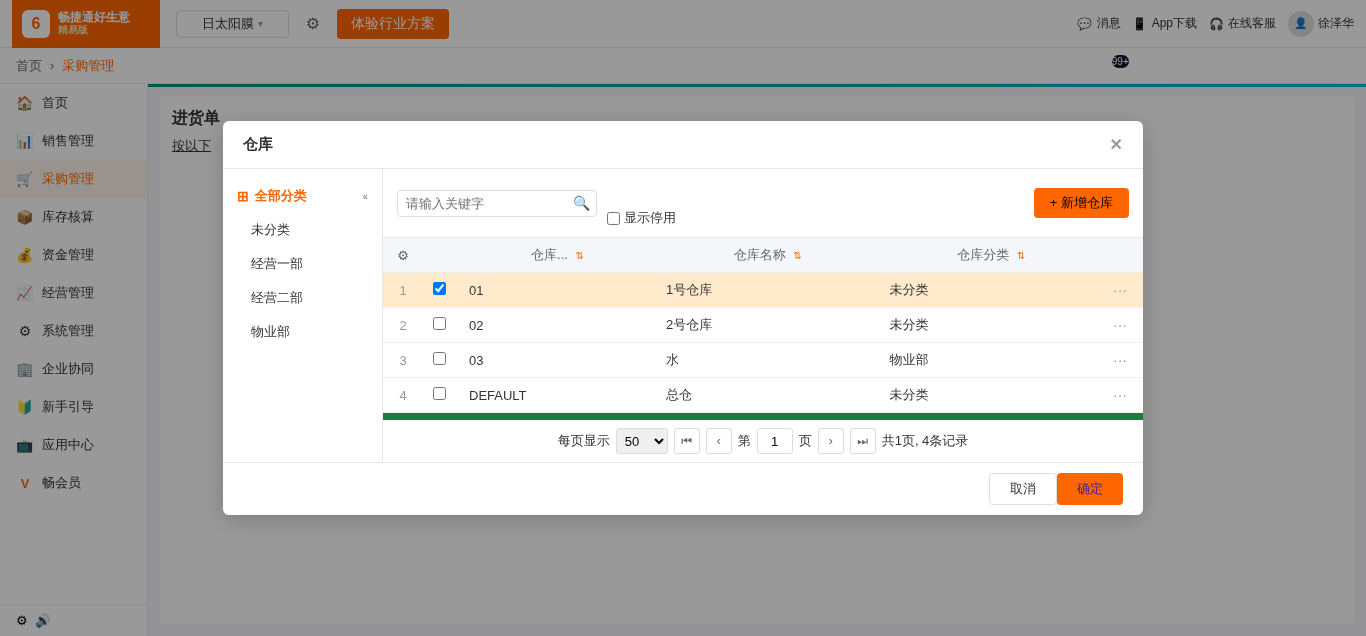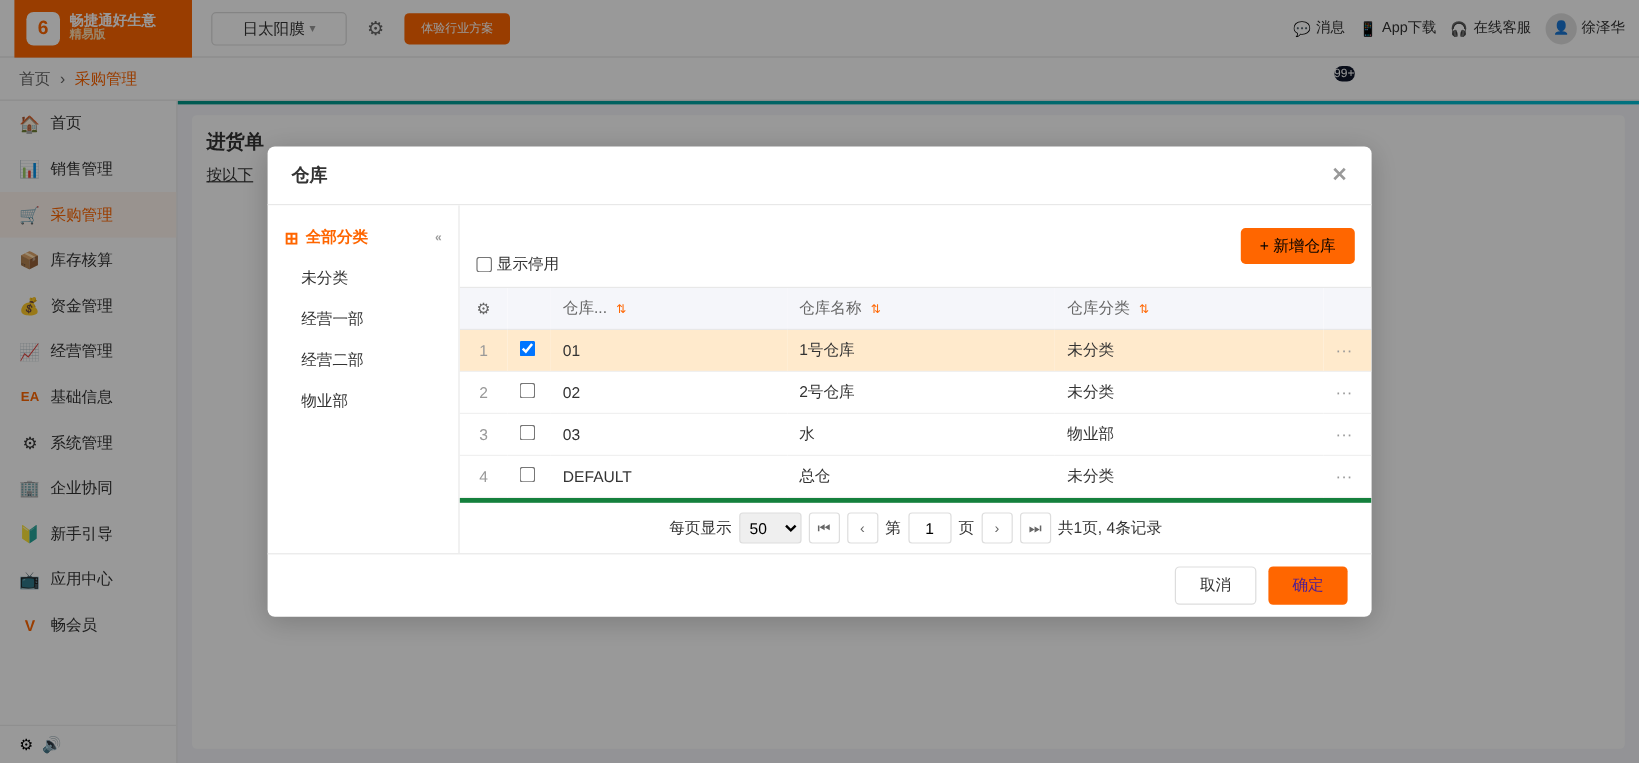--- a/index.html
+++ b/index.html
@@ -42,21 +42,21 @@
     .nav-center { flex: 1; display: flex; align-items: center; padding-left: 16px; gap: 8px; }
     .nav-store-select {
       display: flex; align-items: center; gap: 4px;
       background: #fff; border: 1px solid #ddd; border-radius: 4px;
       padding: 4px 25px; cursor: pointer; font-size: 13px; color: #333;
     }
     .nav-store-select .arrow { color: #999; font-size: 10px; }
     .nav-gear { width: 32px; height: 32px; display: flex; align-items: center; justify-content: center; cursor: pointer; color: #666; font-size: 16px; }
     .nav-experience-btn {
       background: #f60; color: #fff; border: none; border-radius: 4px;
-      padding: 6px 14px; cursor: pointer; font-size: 10px;
+      padding: 6px 14px; cursor: pointer; font-size: 14px;
     }
     .nav-right { display: flex; align-items: center; gap: 12px; margin-left: auto; }
     .nav-msg { position: relative; cursor: pointer; display: flex; align-items: center; gap: 4px; color: #333; font-size: 12px; }
     .badge { background: #0f172a; color: #fff; font-size: 10px; border-radius: 8px; padding: 1px 0; position: absolute; top: -6px; right: -8px; margin-top: 46px; }
     .nav-right-item { display: flex; align-items: center; gap: 4px; cursor: pointer; color: #333; font-size: 12px; }
     .avatar-circle { width: 26px; height: 26px; border-radius: 50%; background: #e0e0e0; display: flex; align-items: center; justify-content: center; font-size: 11px; color: #fff; overflow: hidden; }
 
     
     .breadcrumb-bar {
       height: 36px;
@@ -198,37 +198,37 @@
       background: #f60; color: #000000; border: none; border-radius: 4px;
       padding: 6px 16px; cursor: pointer; font-size: 13px;
     }
 
     
     .dialog-table-wrap { flex: 1; overflow-y: auto; }
     table { width: 100%; border-collapse: collapse; }
     thead tr { background: #f5f6fa; }
     thead th {
       padding: 8px 10px;
-      text-align: left;
+      text-align: center;
       font-size: 13px;
       color: #666;
       border-bottom: 1px solid #e8e8e8;
       font-weight: normal;
       position: relative;
     }
     thead th .sort-icon { margin-left: 4px; color: #f60; font-size: 10px; }
     tbody tr { border-bottom: 1px solid #f0f0f0; }
     tbody tr.selected { background: #ffeacc; }
     tbody td { padding: 8px 10px; font-size: 13px; color: #333; }
     .row-num { color: #999; text-align: center; }
     .more-btn { color: #999; cursor: pointer; font-size: 14px; }
 
     
     .dialog-pagination {
-      border-top: 4px solid #15803d;
+      border-top: 7px solid #15803d;
       padding: 8px 14px;
       display: flex;
       align-items: center;
       justify-content: center;
       gap: 6px;
       font-size: 13px;
       color: #333;
     }
     .page-btn {
       border: 1px solid #ddd; background: #fff; border-radius: 3px;
@@ -239,21 +239,20 @@
     .page-btn:disabled { color: #ccc; cursor: default; }
     .page-input { border: 1px solid #ddd; border-radius: 3px; width: 36px; height: 26px; text-align: center; font-size: 13px; }
     .page-size-select { border: 1px solid #ddd; border-radius: 3px; padding: 2px 4px; font-size: 13px; height: 26px; }
 
     
     .dialog-footer {
       border-top: 1px solid #e8e8e8;
       padding: 10px 20px;
       display: flex;
       justify-content: flex-end;
-      gap: 10px;
     }
     .cancel-btn { border: 1px solid #ddd; background: #fff; border-radius: 4px; padding: 6px 20px; cursor: pointer; font-size: 13px; color: #333; }
     .confirm-btn { background: #f60; color: #4c1d95; border: none; border-radius: 4px; padding: 6px 20px; cursor: pointer; font-size: 13px; }
 
     
     .teal-bar {
       position: absolute;
       top: 0; left: 0; right: 0;
       height: 3px;
       background: linear-gradient(to right, #009688, #00bcd4);
@@ -332,24 +331,20 @@
       <span class="s-icon">📦</span>
       <span>库存核算</span>
     </div>
     <div class="sidebar-item">
       <span class="s-icon">💰</span>
       <span>资金管理</span>
     </div>
     <div class="sidebar-item">
       <span class="s-icon">📈</span>
       <span>经营管理</span>
-    </div>
-    <div class="sidebar-item">
-      <span class="s-icon" style="font-size:11px;font-weight:bold;color:#f60;">EA</span>
-      <span>基础信息</span>
     </div>
     <div class="sidebar-item">
       <span class="s-icon">⚙</span>
       <span>系统管理</span>
     </div>
     <div class="sidebar-item">
       <span class="s-icon">🏢</span>
       <span>企业协同</span>
     </div>
     <div class="sidebar-item">
@@ -401,20 +396,24 @@
         </div>
         <div class="category-item">未分类</div>
         <div class="category-item">经营一部</div>
         <div class="category-item">经营二部</div>
         <div class="category-item">物业部</div>
       </div>
 
       <div class="dialog-right">
 
         <div class="dialog-search-bar">
+          <div class="search-input-wrap">
+            <input type="text" placeholder="请输入关键字" style="">
+            <span class="search-icon-btn">🔍</span>
+          </div>
           <label class="show-disabled">
             <input type="checkbox" style="">
             <span>显示停用</span>
           </label>
           <button class="add-btn">+ 新增仓库</button>
         </div>
 
         <div class="dialog-table-wrap">
           <table>
             <thead>

